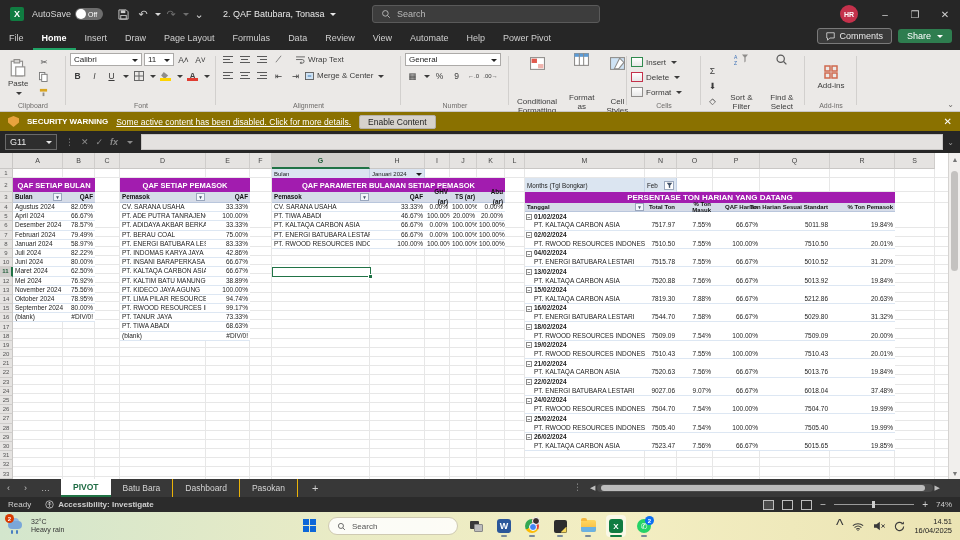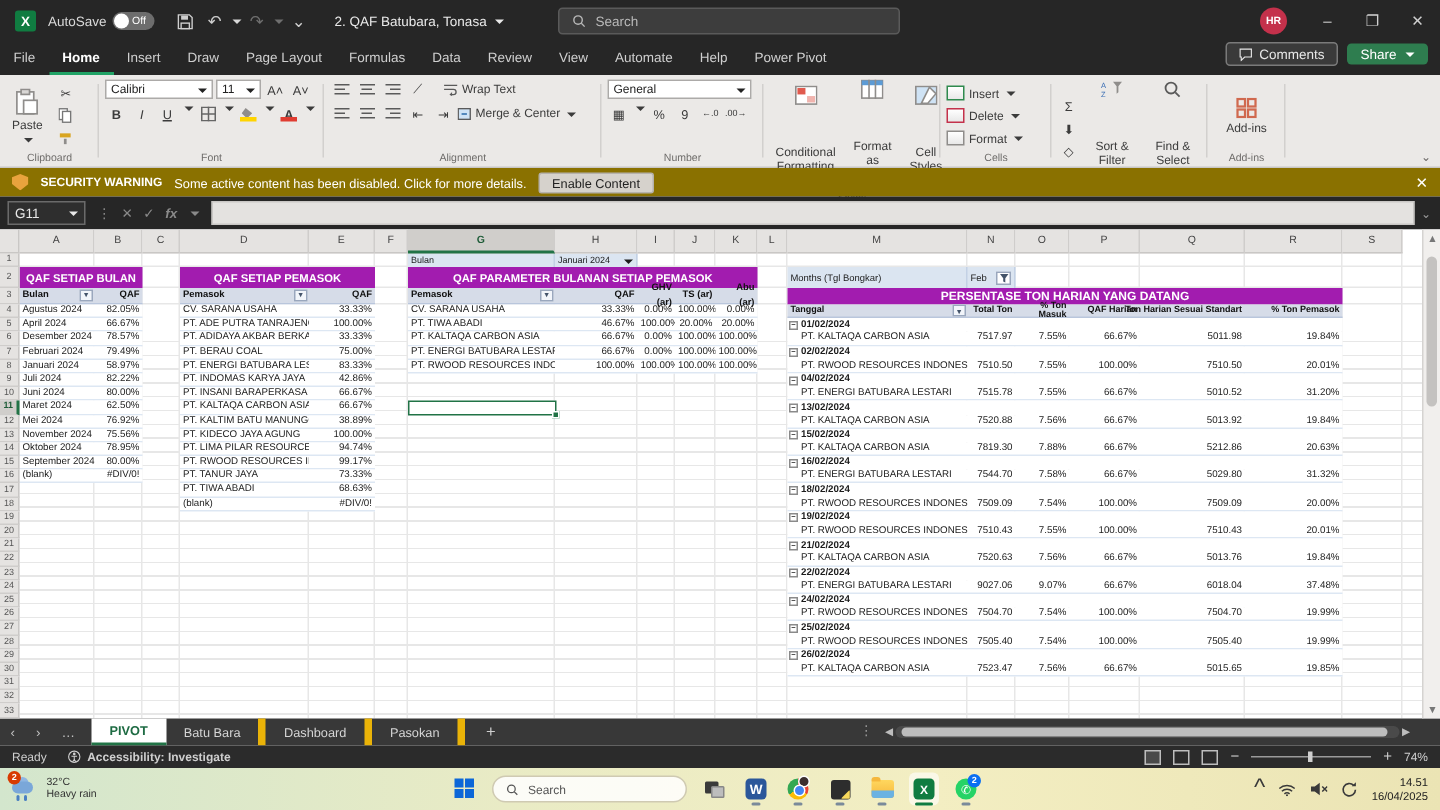--- a/index.html
+++ b/index.html
@@ -35,34 +35,34 @@
   
   .ribbon{position:absolute;top:50px;left:0;width:960px;height:62px;background:#ebe9e7;border-bottom:1px solid #c9c7c5;display:flex;color:#3b3b3b;}
   .rgroup{display:flex;flex-direction:column;justify-content:space-between;padding:3px 4px 1px;position:relative;}
   .rgroup:after{content:"";position:absolute;right:0;top:6px;bottom:6px;width:1px;background:#d2d0ce;}
   .rg-label{text-align:center;font-size:7px;color:#6e6c6a;padding:1px 0;}
   .rg-content{display:flex;gap:4px;flex:1;}
   .bigbtn{display:flex;flex-direction:column;align-items:center;justify-content:center;gap:2px;font-size:8px;padding:0 4px;}
   .combo{background:#fff;border:1px solid #acaaa8;height:13px;font-size:8px;display:flex;align-items:center;padding:0 3px;gap:2px;color:#222;}
   .mini{width:15px;height:13px;display:flex;align-items:center;justify-content:center;font-size:8.5px;}
   .mini .bar{position:absolute;left:2px;right:2px;bottom:1px;height:3px;}
-  .fr{display:flex;align-items:flex-start;gap:2px;}
+  .fr{display:flex;align-items:center;gap:2px;}
   .fcol{display:flex;flex-direction:column;gap:2px;justify-content:center;}
   .lines{display:inline-flex;flex-direction:column;gap:1.5px;}
   .lines i{display:block;height:1.5px;background:#5a5a5a;width:10px;}
   .lines.l i:nth-child(2){width:7px;} .lines.c i:nth-child(2){width:7px;margin:0 auto;} .lines.r i:nth-child(2){width:7px;margin-left:auto;}
   .smallbtn{display:flex;align-items:center;gap:3px;font-size:8px;height:13px;}
   .gicon{width:12px;height:10px;border:1px solid #8f8d8b;background:linear-gradient(#fff,#e8e8e8);}
   .twoline{font-size:8px;text-align:center;line-height:1.1;margin-top:26px;}
   .collapse-ribbon{position:absolute;right:6px;bottom:2px;color:#6e6c6a;font-size:8px;}
 
   
   .secbar{position:absolute;top:112px;left:0;width:960px;height:19px;background:#8a7100;color:#fff;display:flex;align-items:center;font-size:8.5px;gap:8px;padding:0 8px;}
   .shield{width:11px;height:11px;background:#e8a33d;border-radius:2px;clip-path:polygon(50% 0,100% 20%,100% 60%,50% 100%,0 60%,0 20%);}
-  .sec-msg{}
+  .sec-msg{text-decoration:underline;}
   .sec-btn{background:#d6d2cc;color:#222;border:1px solid #b5b1ab;border-radius:2px;padding:1px 8px;font-size:8.5px;}
   .sec-close{margin-left:auto;color:#fff;font-size:10px;}
 
   
   .fbar{position:absolute;top:131px;left:0;width:960px;height:22px;background:#262626;display:flex;align-items:center;}
   .namebox{width:52px;height:16px;margin-left:5px;border:1px solid #6a6a6a;color:#e8e8e8;font-size:9px;display:flex;align-items:center;justify-content:space-between;padding:0 4px;background:#2e2e2e;}
   .fbtns{display:flex;align-items:center;color:#8a8a8a;font-size:9px;gap:7px;margin:0 8px;}
   .finput{flex:1;height:16px;background:#e4e2e0;margin-right:4px;border:1px solid #c9c7c5;}
   .fexpand{color:#9a9a9a;font-size:8px;margin-right:6px;}
 
@@ -110,21 +110,21 @@
 
   
   .vscroll{position:absolute;right:0;top:0;width:12px;height:326px;background:#f1efed;border-left:1px solid #d5d3d1;z-index:6;}
   .vthumb{position:absolute;left:2px;right:2px;top:18px;height:100px;background:#c4c2c0;border-radius:4px;}
   .varr{position:absolute;left:0;width:12px;height:12px;color:#777;font-size:7px;display:flex;align-items:center;justify-content:center;}
 
   
   .tabbar{position:absolute;top:479px;left:0;width:960px;height:18px;background:#383838;display:flex;align-items:center;color:#d5d5d5;}
   .nav{font-size:9px;padding:0 7px;color:#c0c0c0;}
   .stabs{display:flex;height:18px;margin-left:4px;}
-  .stab{padding:0 12px;font-size:8.5px;display:flex;align-items:center;border-right:5px solid #eab308;}
+  .stab{padding:0 12px;font-size:8.5px;display:flex;align-items:center;border-right:1px solid #eab308;}
   .stab.active{background:#fff;color:#1e6b43;font-weight:bold;border-bottom:2px solid #217346;border-right:none;}
   .addsheet{padding:0 14px;font-size:11px;color:#cfcfcf;}
   .hscroll{position:absolute;right:20px;top:4px;width:350px;height:10px;display:flex;align-items:center;gap:2px;}
   .htrack{flex:1;height:8px;background:#4a4a4a;border-radius:4px;position:relative;}
   .hthumb{position:absolute;left:4px;right:8px;top:1px;bottom:1px;background:#bdbdbd;border-radius:3px;}
   .harr{color:#bdbdbd;font-size:7px;}
   .tdots{position:absolute;right:378px;top:3px;color:#9a9a9a;font-size:9px;}
 
   
   .statusbar{position:absolute;top:497px;left:0;width:960px;height:15px;background:#2b2b2b;color:#cfcfcf;font-size:8px;display:flex;align-items:center;gap:14px;padding:0 8px;}

